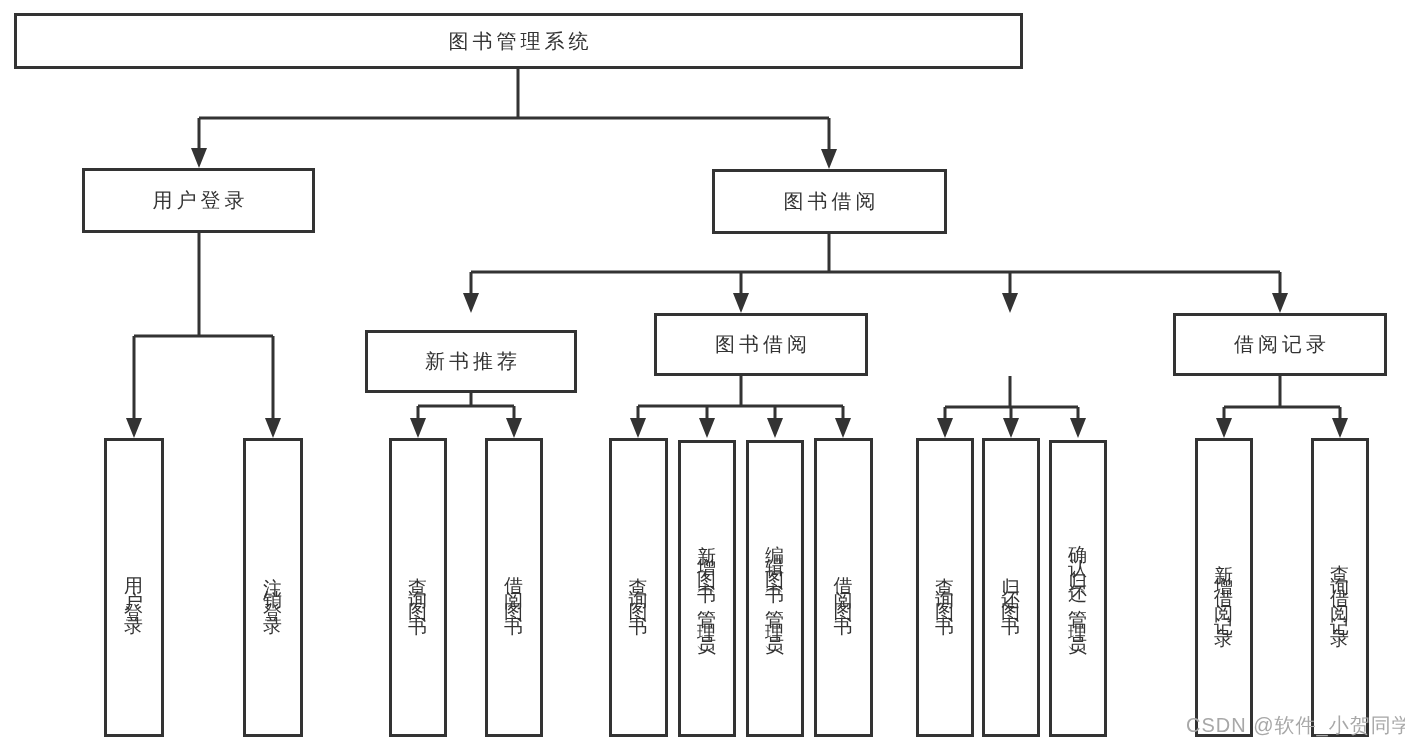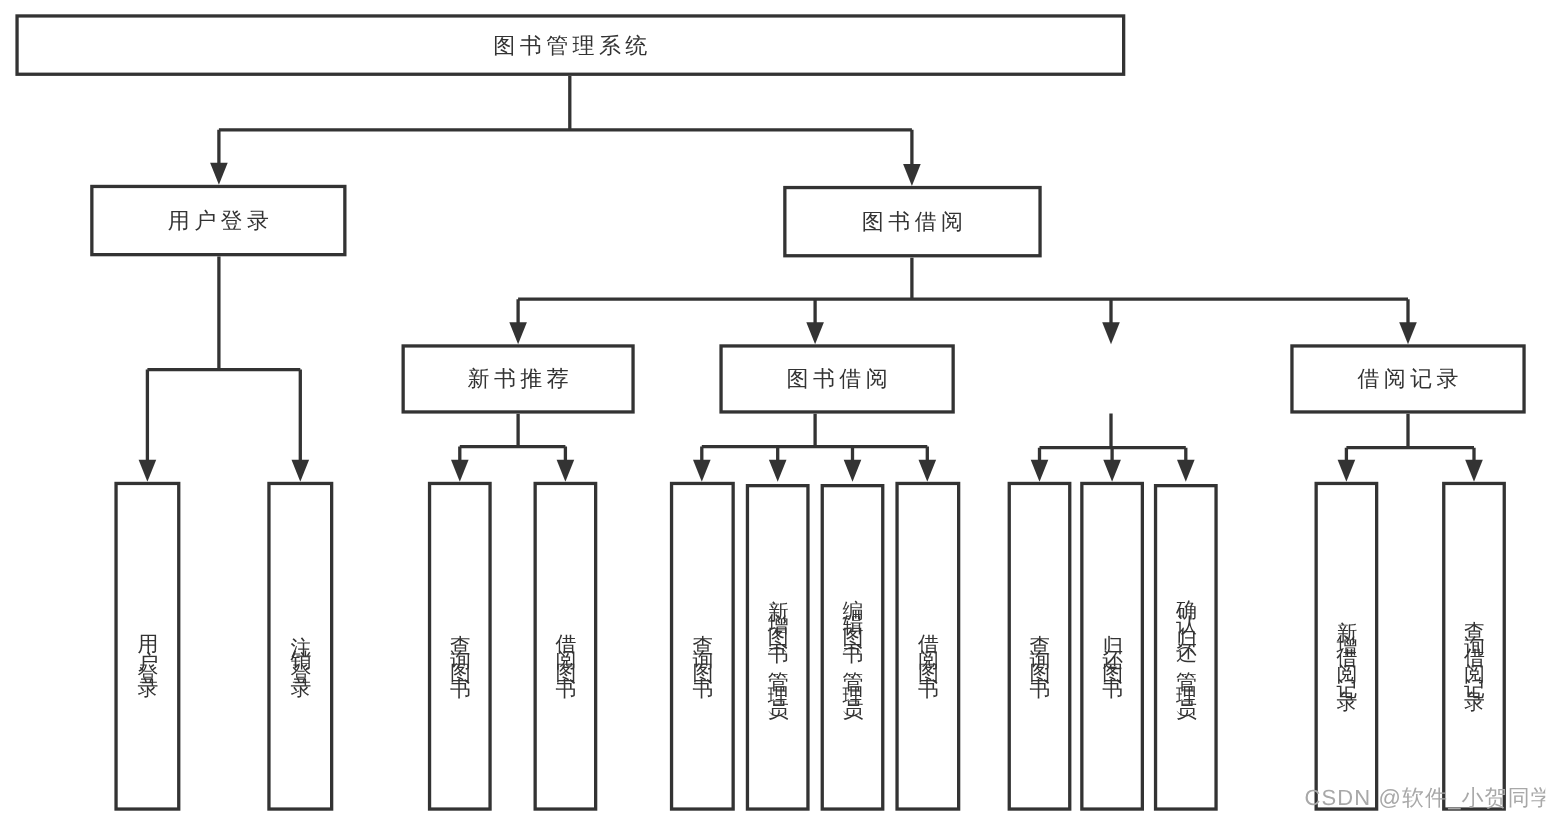--- a/index.html
+++ b/index.html
@@ -96,21 +96,21 @@
     <span>图书管理系统</span>
   </div>
 
   <div class="box hbox" style="left:82px;top:168px;width:233px;height:65px;">
     <span>用户登录</span>
   </div>
   <div class="box hbox" style="left:712px;top:169px;width:235px;height:65px;">
     <span>图书借阅</span>
   </div>
 
-  <div class="box hbox" style="left:365px;top:313px;width:212px;height:63px;">
+  <div class="box hbox" style="left:365px;top:330px;width:212px;height:63px;">
     <span>新书推荐</span>
   </div>
   <div class="box hbox" style="left:654px;top:313px;width:214px;height:63px;">
     <span>图书借阅</span>
   </div>
   <div class="box hbox" style="left:1173px;top:313px;width:214px;height:63px;">
     <span>借阅记录</span>
   </div>
 
   <div class="box vbox" style="left:104px;top:438px;width:60px;height:299px;">

